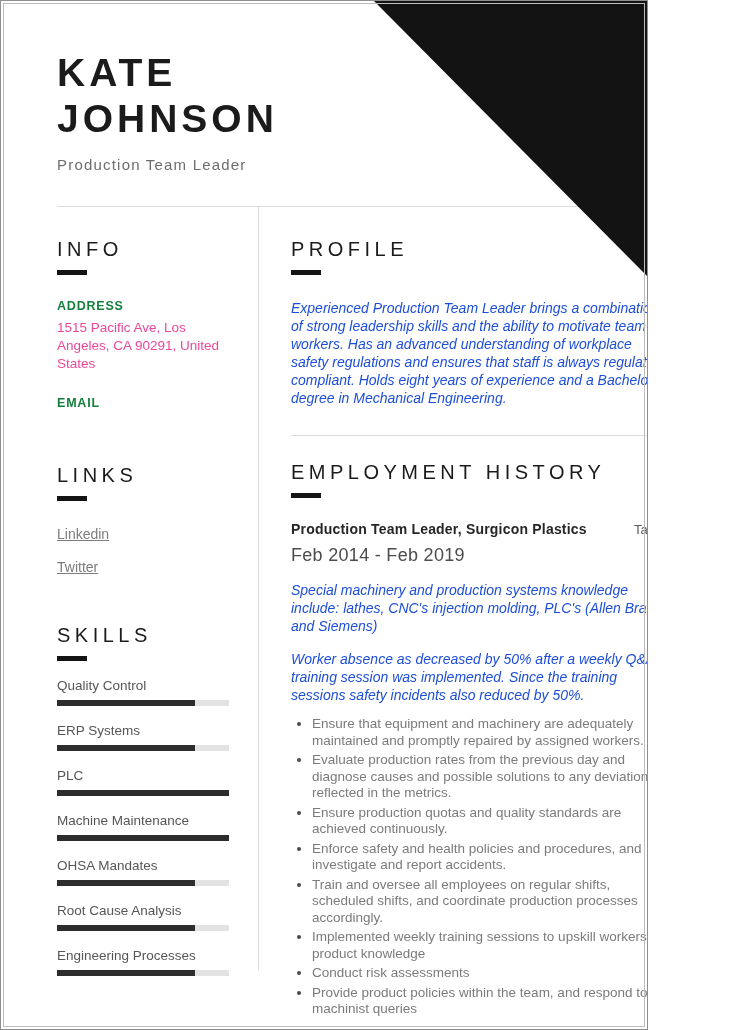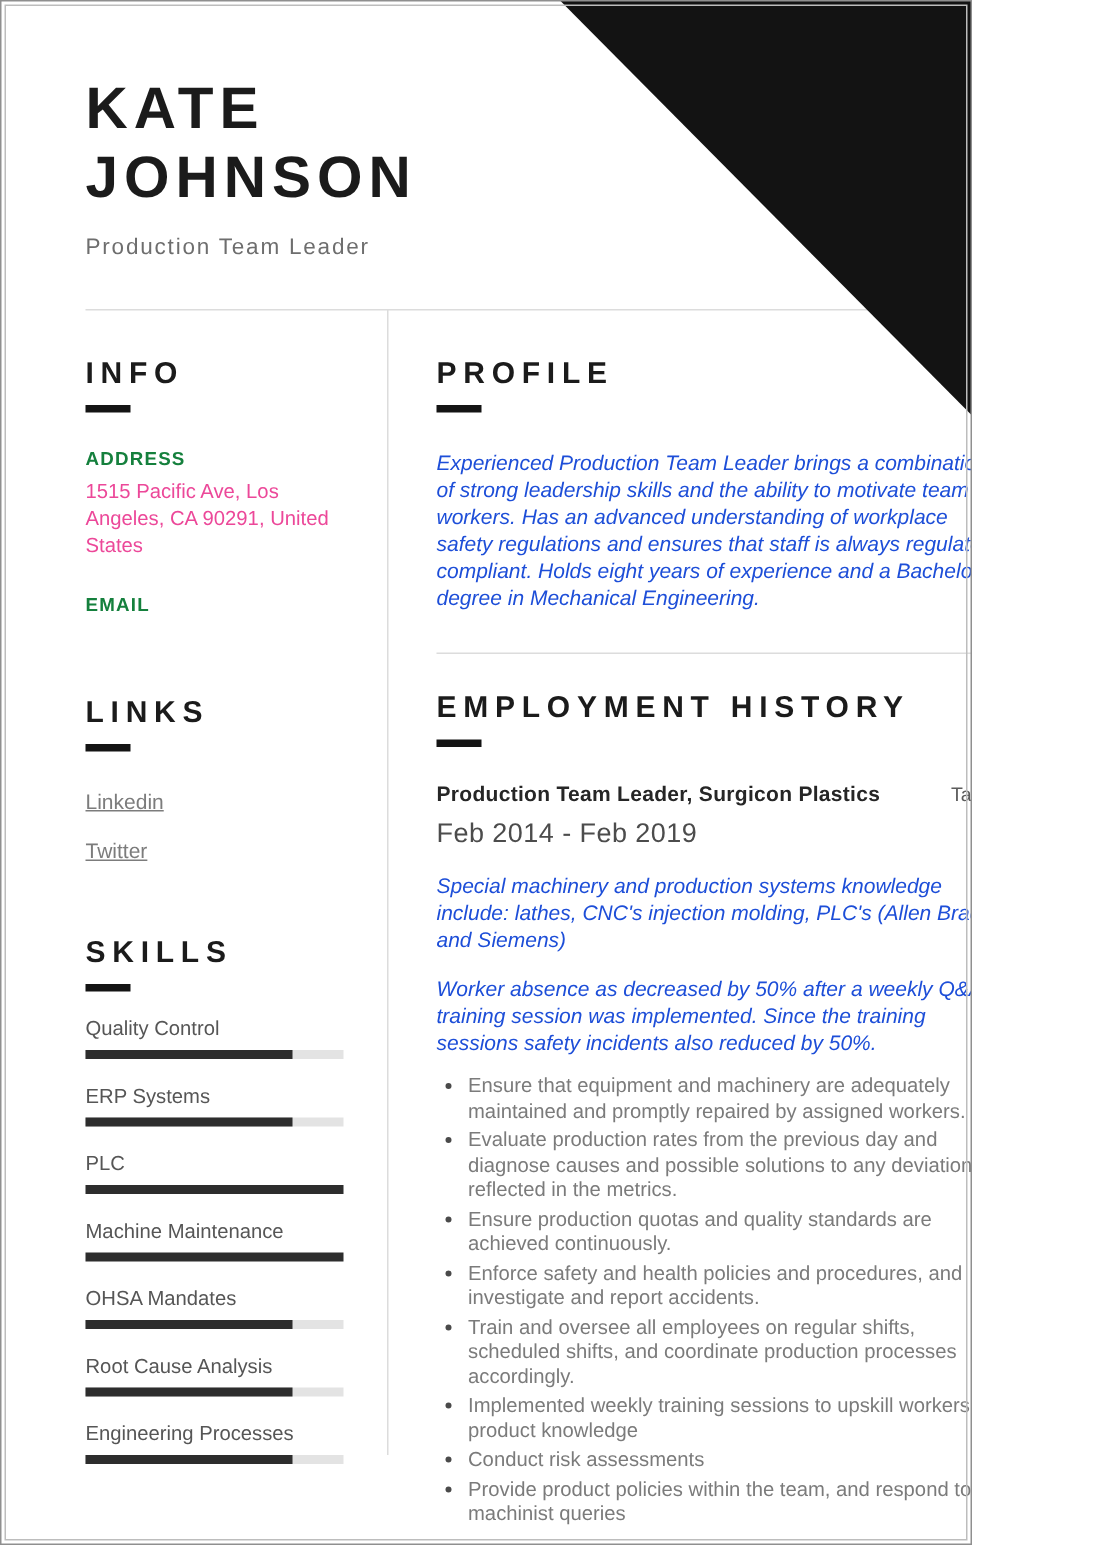--- a/index.html
+++ b/index.html
@@ -16,21 +16,21 @@
     clip-path: polygon(0 0, 100% 0, 100% 100%); z-index:10; }
 
   
   .header { position:absolute; left:57px; top:50px; width:340px; }
   .name { font-size:39px; font-weight:700; letter-spacing:4px; line-height:1.18; color:#1b1b1b; width:300px; }
   .subtitle { margin-top:14px; font-size:15px; color:#6e6e6e; letter-spacing:1.2px; }
 
   .header-rule { position:absolute; left:57px; top:206px; width:633px; height:1px; background:#dcdcdc; z-index:1; }
   .v-divider { position:absolute; left:258px; top:206px; width:1px; height:764px; background:#dcdcdc; }
 
-  h2.sec { font-size:20px; font-weight:700; letter-spacing:4.5px; color:#1b1b1b; }
+  h2.sec { font-size:20px; font-weight:400; letter-spacing:4.5px; color:#1b1b1b; }
   .hbar { width:30px; height:5px; background:#141414; margin-top:9px; }
 
   
   .left-col { position:absolute; left:57px; top:238px; width:172px; }
   .label { margin-top:23px; font-size:12.5px; font-weight:700; color:#15803d; letter-spacing:.8px; }
   .muted { margin-top:6px; font-size:13.5px; line-height:18px; color:#ec4899; }
   .links-section { margin-top:54px; }
   .link { display:inline-block; margin-top:25px; font-size:14px; color:#7c7c7c; text-decoration:underline; cursor:pointer; }
   .link + .link { margin-top:17px; }
   .link { display:block; width:max-content; }

